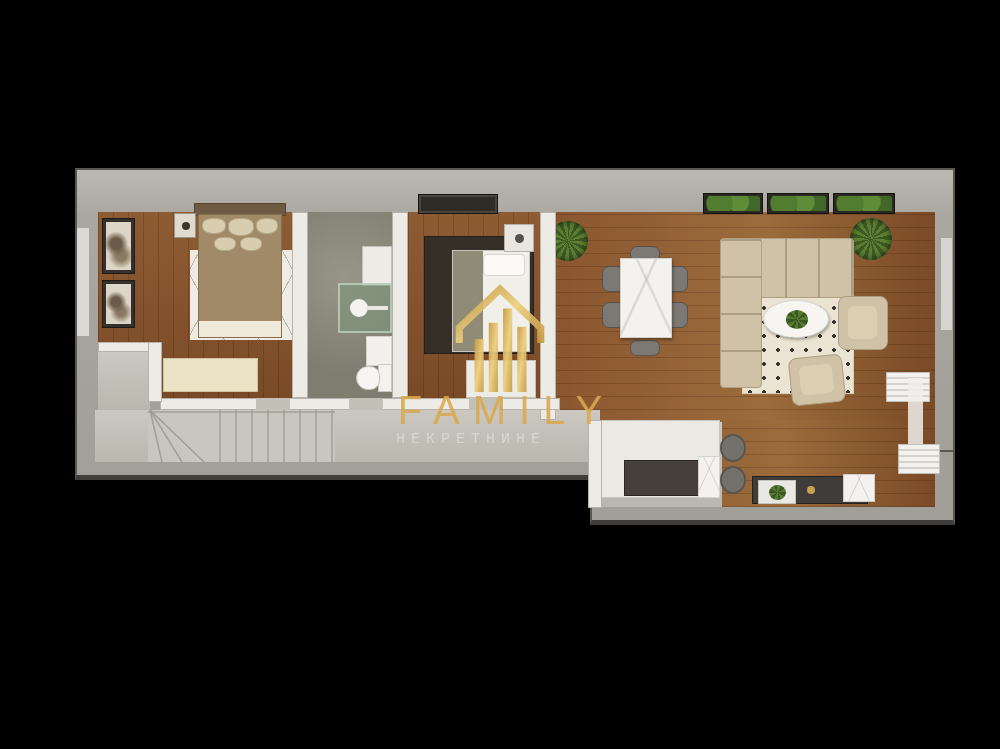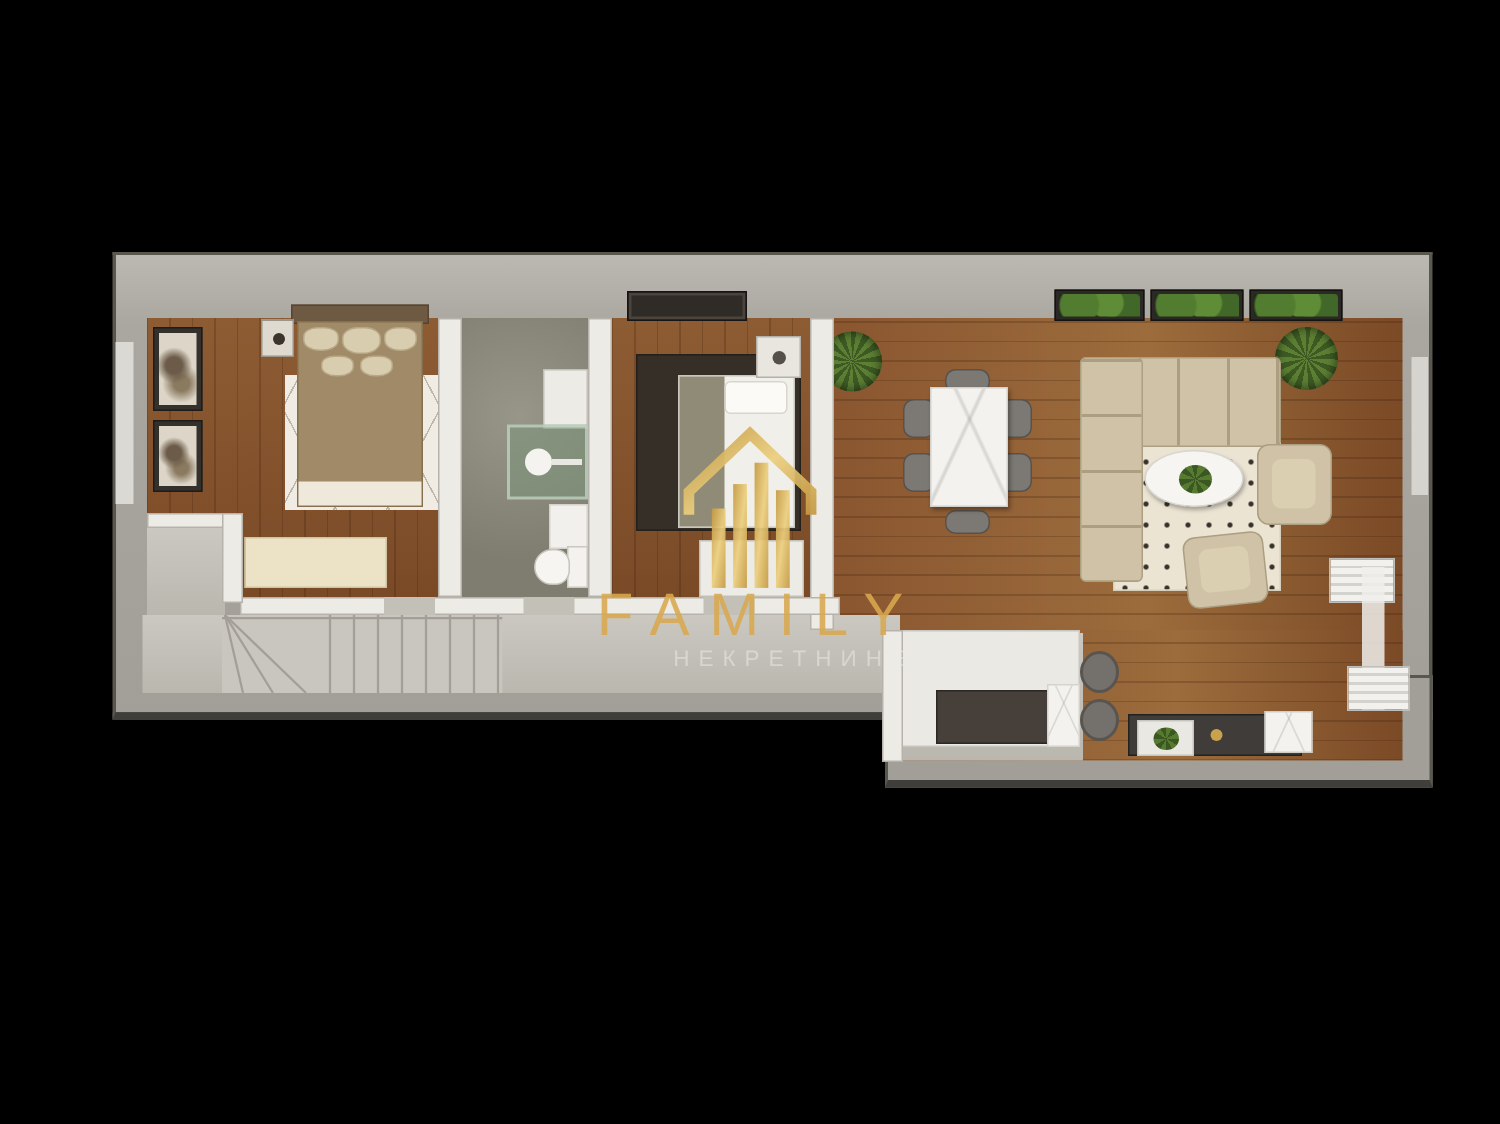--- a/index.html
+++ b/index.html
@@ -147,22 +147,22 @@
   #stool1{left:720px;top:434px;width:26px;height:28px;}
   #stool2{left:720px;top:466px;width:26px;height:28px;}
 
   
   #stairs{left:148px;top:410px;width:187px;height:52px;}
 
   
   #wm-icon{left:448px;top:282px;width:104px;height:112px;opacity:.92;}
   #wm-title{left:355px;top:388px;width:290px;text-align:center;color:#d9a94f;opacity:.88;
     font-size:40px;font-weight:400;letter-spacing:13px;text-indent:13px;}
-  #wm-sub{left:390px;top:431px;width:220px;text-align:right;color:rgba(240,238,232,.5);
-    font-size:15px;letter-spacing:6px;text-indent:6px;}
+  #wm-sub{left:390px;top:431px;width:220px;text-align:left;color:rgba(240,238,232,.5);
+    font-size:15px;letter-spacing:6px;text-indent:6px;font-family:Liberation Mono, monospace;}
   #copyright{right:8px;top:715px;color:#929292;font-size:21px;font-weight:bold;letter-spacing:.5px;}
 </style>
 </head>
 <body>
 
 <div id="stage">
 
   <div class="abs" id="slab-main"></div>
   <div class="abs" id="slab-ext"></div>
 

